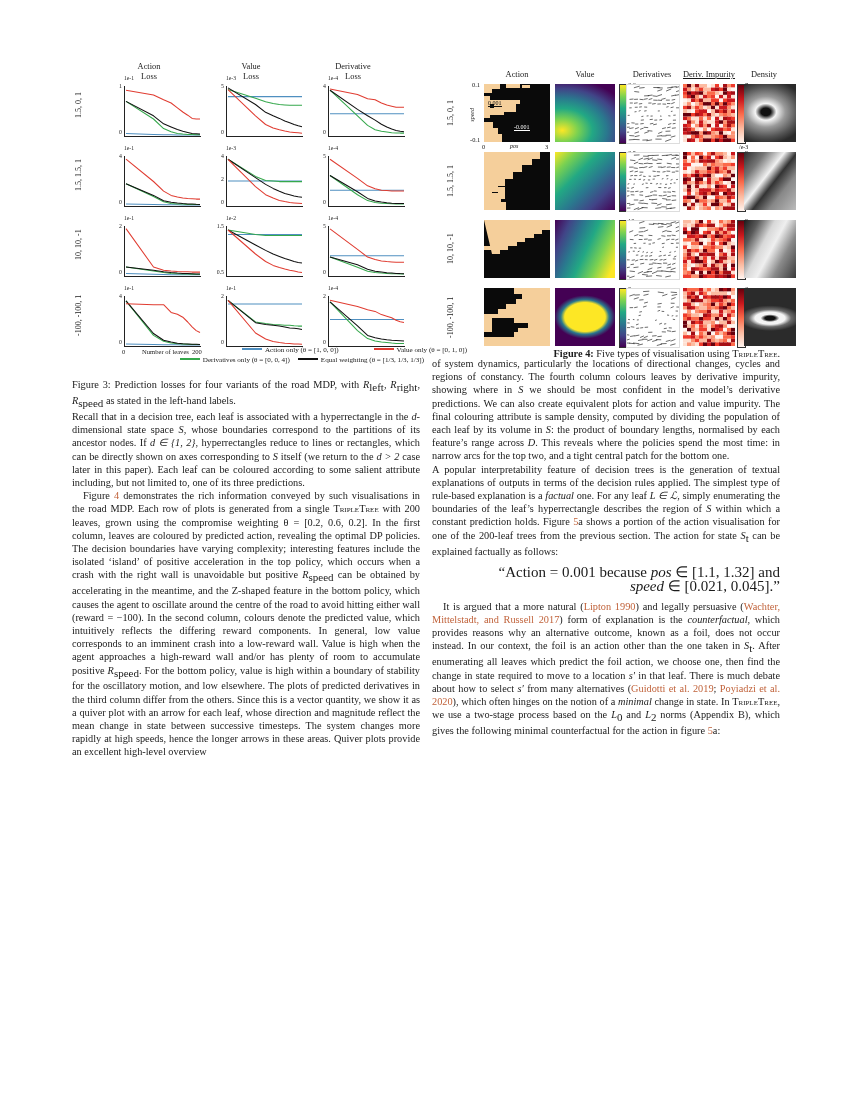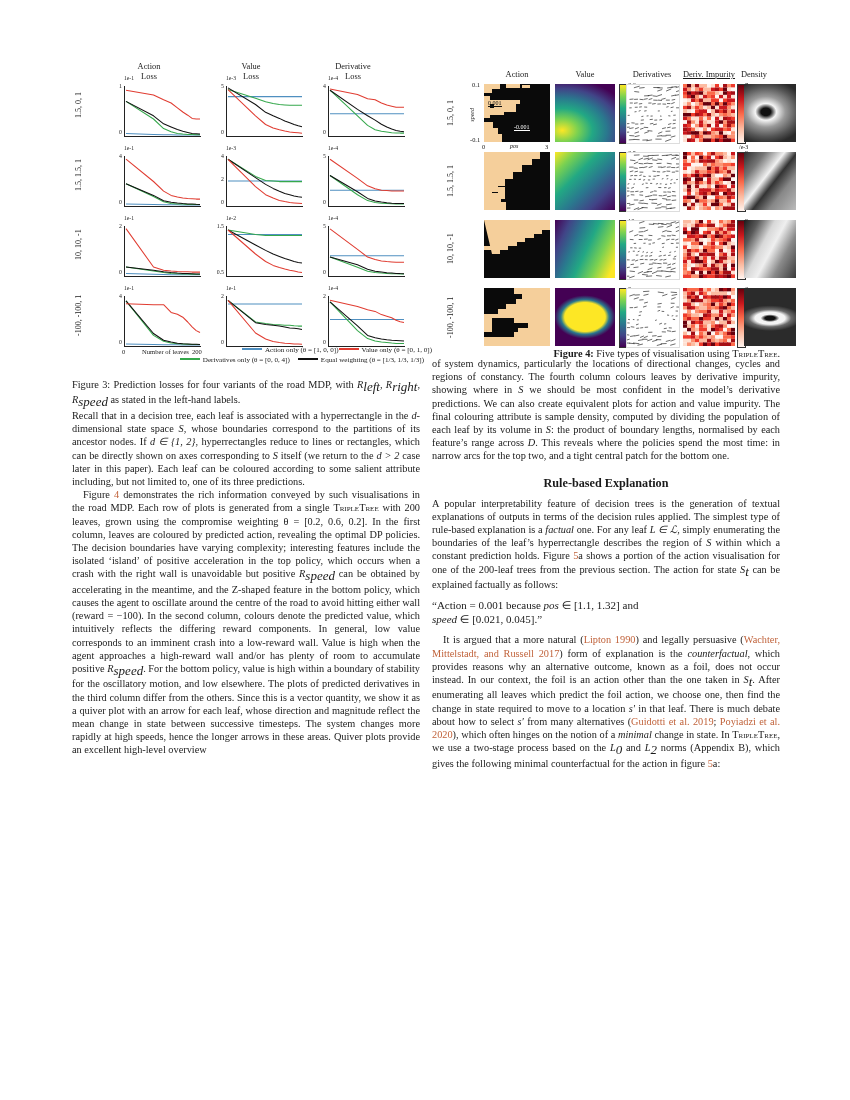--- a/index.html
+++ b/index.html
@@ -9,22 +9,22 @@
   .col-left{left:72px;}
   .col-right{left:432px;}
   p{margin:0 0 0 0;font-size:10.3px;line-height:13.2px;text-align:justify;text-justify:inter-word;}
   p.ind{text-indent:11px;}
   .cap{font-size:10.3px;line-height:13.2px;text-align:justify;margin:0;}
   h2.sec{font-size:12.2px;font-weight:bold;text-align:center;margin:13px 0 7px 0;line-height:14px;}
   .it{font-style:italic;}
   .sc{font-variant:small-caps;}
   .cite{color:#c0623a;}
   .mth{font-family:"Liberation Serif",serif;font-style:italic;}
-  .sub{font-size:13px;vertical-align:-0.25em;font-style:italic;}
-  .quote{text-align:left;font-size:11px;line-height:14px;margin:7px 0 7px 0;}
+  .sub{font-size:11px;vertical-align:-0.25em;}
+  .quote{text-align:right;font-size:15px;line-height:14px;margin:7px 0 7px 0;}
 
   
   #fig3{position:absolute;left:72px;top:62px;width:348px;height:310px;}
   .f3plot{position:absolute;left:16px;top:10px;width:70px;height:48px;border-left:0.8px solid #222;border-bottom:0.8px solid #222;overflow:hidden;}
   .f3plot svg{display:block;}
   .f3exp{position:absolute;left:16px;top:0px;font-size:5.6px;color:#222;font-family:"Liberation Serif",serif;}
   .f3ytick{position:absolute;font-size:5.8px;color:#222;text-align:right;width:13px;}
   .f3coltitle{position:absolute;font-size:8.4px;text-align:center;width:92px;line-height:9.5px;}
   .f3rowlab{position:absolute;font-size:8px;writing-mode:vertical-rl;transform:rotate(180deg);text-align:center;}
   .f3xlab{position:absolute;font-size:6.6px;color:#222;}
@@ -189,36 +189,36 @@
             <path d="M1.0,4.2 L28.5,10.6 L38.6,13.8 L46.1,15.4 L52.4,18.6 L57.8,20.2 L62.7,21.8 L67.1,24.2 L71.2,25.8 L75.0,26.6" fill="none" stroke="#e03c31" stroke-width="1.05" stroke-linejoin="round"></path>
           </svg>
         </div>
         <div class="f3xlab" style="left: 50px; top: 286px;">0</div>
         <div class="f3xlab" style="left: 70px; top: 286px;">Number of leaves</div>
         <div class="f3xlab" style="left: 120px; top: 286px;">200</div>
       </div>
     <div class="f3legend" id="f3-legend" style="left: 170px; top: 284px; width: 182px;">
         <div style="display:flex;justify-content:space-between;">
           <span style="white-space:nowrap;"><span class="legline" style="background:#4f8fc0"></span><span>Action only (θ = [1, 0, 0])</span></span>
-          <span style="white-space:nowrap;"><span class="legline" style="background:#e03c31"></span><span>Value only (θ = [0, 1, 0])</span></span>
+          <span style="white-space:nowrap;padding-left:35px;"><span class="legline" style="background:#e03c31"></span><span>Value only (θ = [0, 1, 0])</span></span>
         </div>
         <div style="display:flex;justify-content:flex-end;gap:8px;margin-top:2px;">
           <span style="white-space:nowrap;"><span class="legline" style="background:#35a84c"></span><span>Derivatives only (θ = [0, 0, 4])</span></span>
           <span style="white-space:nowrap;"><span class="legline" style="background:#111111"></span><span>Equal weighting (θ = [1/3, 1/3, 1/3])</span></span>
         </div>
       </div>
   </div>
 
   <div id="fig4">
     <div id="f4-body">
         <div class="f4colhdr" style="left: 42px; top: 8px; width: 86px;">Action</div>
         <div class="f4colhdr" style="left: 113px; top: 8px; width: 80px;">Value</div>
         <div class="f4colhdr" style="left: 184px; top: 8px; width: 72px;">Derivatives</div>
         <div class="f4colhdr" style="left: 241px; top: 8px; width: 72px; text-decoration: underline;">Deriv. Impurity</div>
-        <div class="f4colhdr" style="left: 286px; top: 8px; width: 72px;">Density</div>
+        <div class="f4colhdr" style="left: 296px; top: 8px; width: 72px;">Density</div>
         <div class="f4rowlab" style="left: 14px; top: 22px; height: 58px;">1.5, 0, 1</div>
         <div class="f4rowlab" style="left: 14px; top: 90px; height: 58px;">1.5, 1.5, 1</div>
         <div class="f4rowlab" style="left: 14px; top: 158px; height: 58px;">10, 10, -1</div>
         <div class="f4rowlab" style="left: 14px; top: 226px; height: 58px;">-100, -100, 1</div>
         <div class="f4img" style="left: 52px; top: 22px; width: 66px; height: 58px;"><svg width="66" height="58" viewBox="0 0 66 58">
             <rect width="66" height="58" fill="#0a0a0a"></rect>
             <path d="M0,0 h16 v5 h-8 v4 h-8 z" fill="#f5cf9b"></path>
             <path d="M22,0 h14 v4 h-14 z M38,1 h8 v3 h-8 z" fill="#f5cf9b"></path>
             <path d="M6,16 h30 v4 h-30 z M10,20 h22 v4 h-22 z M6,24 h26 v4 h-26 z M2,28 h18 v3 h-18 z" fill="#f5cf9b"></path>
             <path d="M0,12 h6 v22 h-6 z" fill="#f5cf9b"></path>
@@ -1527,21 +1527,20 @@
 
 
     <p><span>Recall that in a decision tree, each leaf is associated with a hyperrectangle in the </span><span class="mth">d</span><span>-dimensional state space </span><span class="mth">S</span><span>, whose boundaries correspond to the partitions of its ancestor nodes. If </span><span class="mth">d ∈ {1, 2}</span><span>, hyperrectangles reduce to lines or rectangles, which can be directly shown on axes corresponding to </span><span class="mth">S</span><span> itself (we return to the </span><span class="mth">d &gt; 2</span><span> case later in this paper). Each leaf can be coloured according to some salient attribute including, but not limited to, one of its three predictions.</span></p>
 
     <p class="ind"><span>Figure </span><span class="cite">4</span><span> demonstrates the rich information conveyed by such visualisations in the road MDP. Each row of plots is generated from a single </span><span class="sc">TripleTree</span><span> with 200 leaves, grown using the compromise weighting θ = [0.2, 0.6, 0.2]. In the first column, leaves are coloured by predicted action, revealing the optimal DP policies. The decision boundaries have varying complexity; interesting features include the isolated ‘island’ of positive acceleration in the top policy, which occurs when a crash with the right wall is unavoidable but positive </span><span class="mth">R</span><span class="sub">speed</span><span> can be obtained by accelerating in the meantime, and the Z-shaped feature in the bottom policy, which causes the agent to oscillate around the centre of the road to avoid hitting either wall (reward = −100). In the second column, colours denote the predicted value, which intuitively reflects the differing reward components. In general, low value corresponds to an imminent crash into a low-reward wall. Value is high when the agent approaches a high-reward wall and/or has plenty of room to accumulate positive </span><span class="mth">R</span><span class="sub">speed</span><span>. For the bottom policy, value is high within a boundary of stability for the oscillatory motion, and low elsewhere. The plots of predicted derivatives in the third column differ from the others. Since this is a vector quantity, we show it as a quiver plot with an arrow for each leaf, whose direction and magnitude reflect the mean change in state between successive timesteps. The system changes more rapidly at high speeds, hence the longer arrows in these areas. Quiver plots provide an excellent high-level overview</span></p>
   </div>
 
   <div class="col col-right" style="top:357px;">
     <p><span>of system dynamics, particularly the locations of directional changes, cycles and regions of constancy. The fourth column colours leaves by derivative impurity, showing where in </span><span class="mth">S</span><span> we should be most confident in the model’s derivative predictions. We can also create equivalent plots for action and value impurity. The final colouring attribute is sample density, computed by dividing the population of each leaf by its volume in </span><span class="mth">S</span><span>: the product of boundary lengths, normalised by each feature’s range across </span><span class="mth">D</span><span>. This reveals where the policies spend the most time: in narrow arcs for the top two, and a tight central patch for the bottom one.</span></p>
 
-    <h2 class="sec">Rule-based Explanation</h2>
 
     <p><span>A popular interpretability feature of decision trees is the generation of textual explanations of outputs in terms of the decision rules applied. The simplest type of rule-based explanation is a </span><span class="it">factual</span><span> one. For any leaf </span><span class="mth">L ∈ ℒ</span><span>, simply enumerating the boundaries of the leaf’s hyperrectangle describes the region of </span><span class="mth">S</span><span> within which a constant prediction holds. Figure </span><span class="cite">5</span><span>a shows a portion of the action visualisation for one of the 200-leaf trees from the previous section. The action for state </span><span class="mth">S</span><span class="sub">t</span><span> can be explained factually as follows:</span></p>
 
     <div class="quote">
       <span>“Action = 0.001 because </span><span class="it">pos</span><span> ∈ [1.1, 1.32] and</span><br>
       <span class="it">speed</span><span> ∈ [0.021, 0.045].”</span>
     </div>
 
     <p class="ind"><span>It is argued that a more natural (</span><span class="cite">Lipton 1990</span><span>) and legally persuasive (</span><span class="cite">Wachter, Mittelstadt, and Russell 2017</span><span>) form of explanation is the </span><span class="it">counterfactual</span><span>, which provides reasons why an alternative outcome, known as a foil, does not occur instead. In our context, the foil is an action other than the one taken in </span><span class="mth">S</span><span class="sub">t</span><span>. After enumerating all leaves which predict the foil action, we choose one, then find the change in state required to move to a location </span><span class="mth">s′</span><span> in that leaf. There is much debate about how to select </span><span class="mth">s′</span><span> from many alternatives (</span><span class="cite">Guidotti et al. 2019</span><span>; </span><span class="cite">Poyiadzi et al. 2020</span><span>), which often hinges on the notion of a </span><span class="it">minimal</span><span> change in state. In </span><span class="sc">TripleTree</span><span>, we use a two-stage process based on the </span><span class="mth">L</span><span class="sub">0</span><span> and </span><span class="mth">L</span><span class="sub">2</span><span> norms (Appendix B), which gives the following minimal counterfactual for the action in figure </span><span class="cite">5</span><span>a:</span></p>
 

